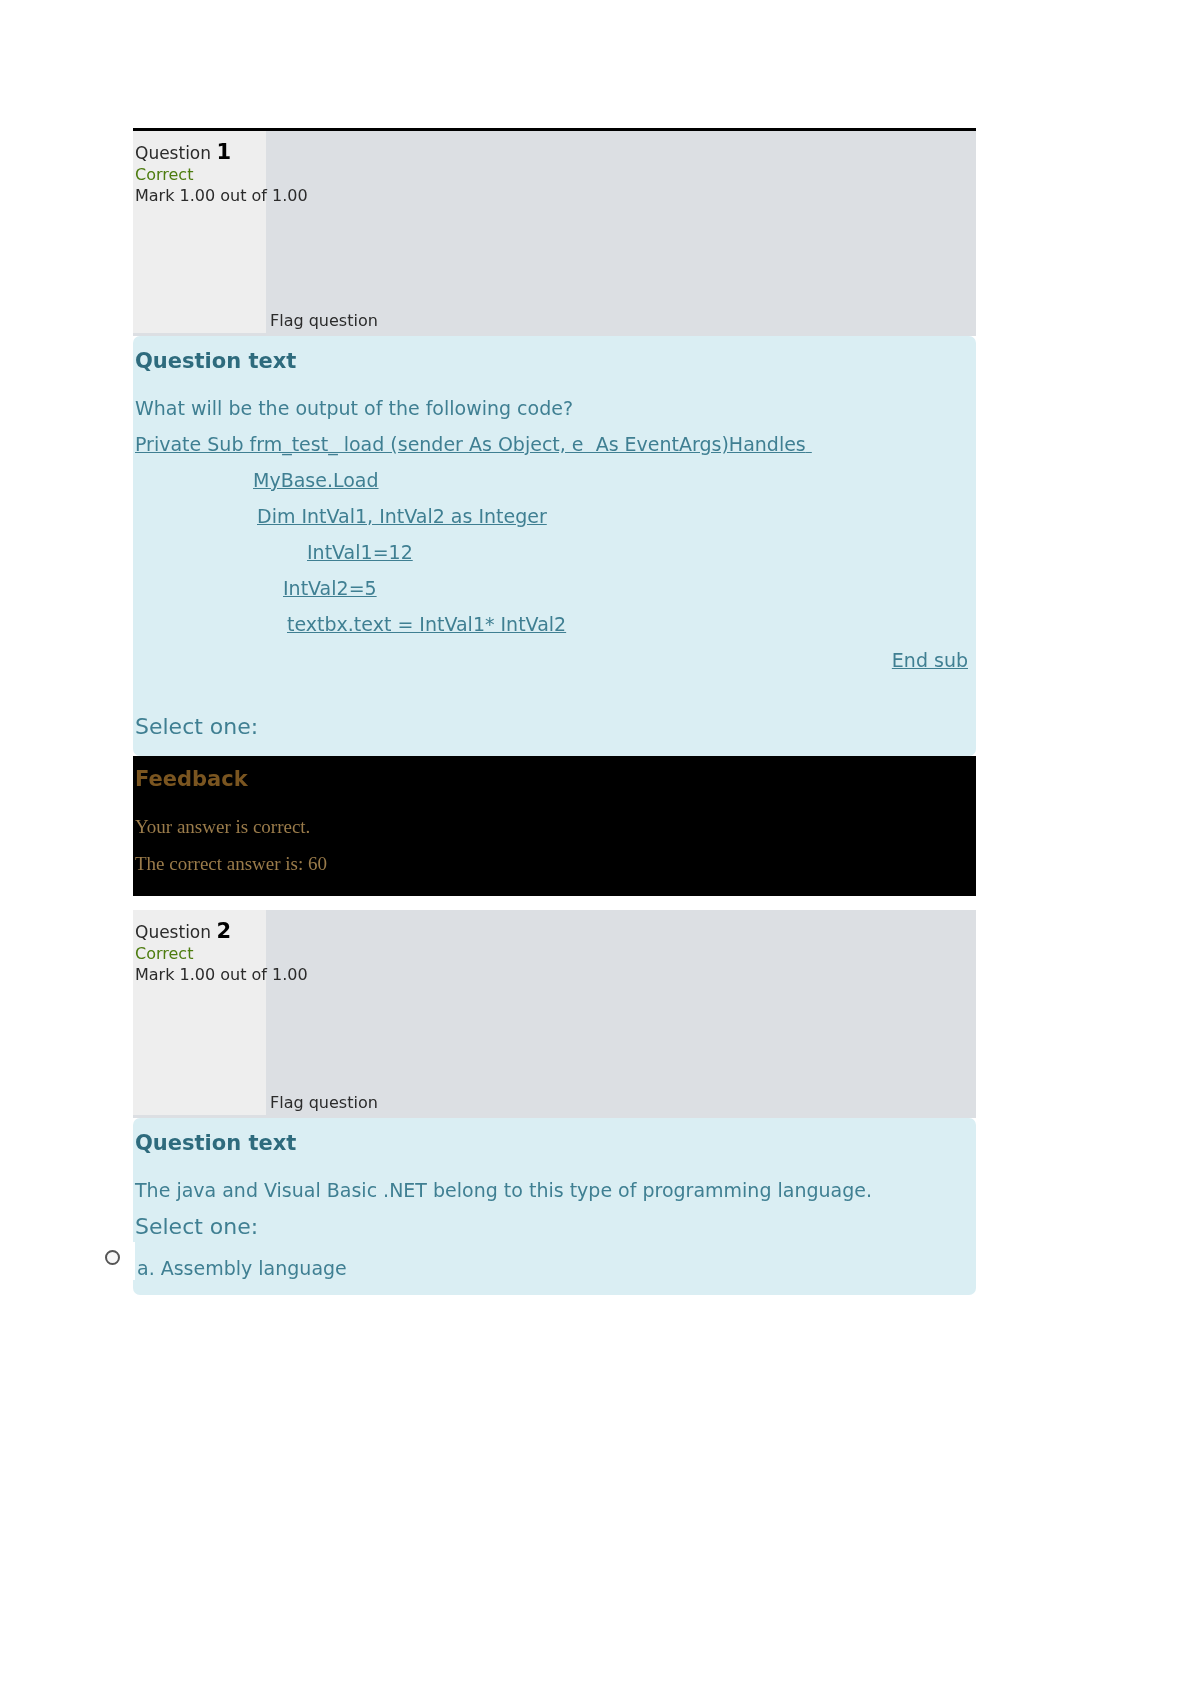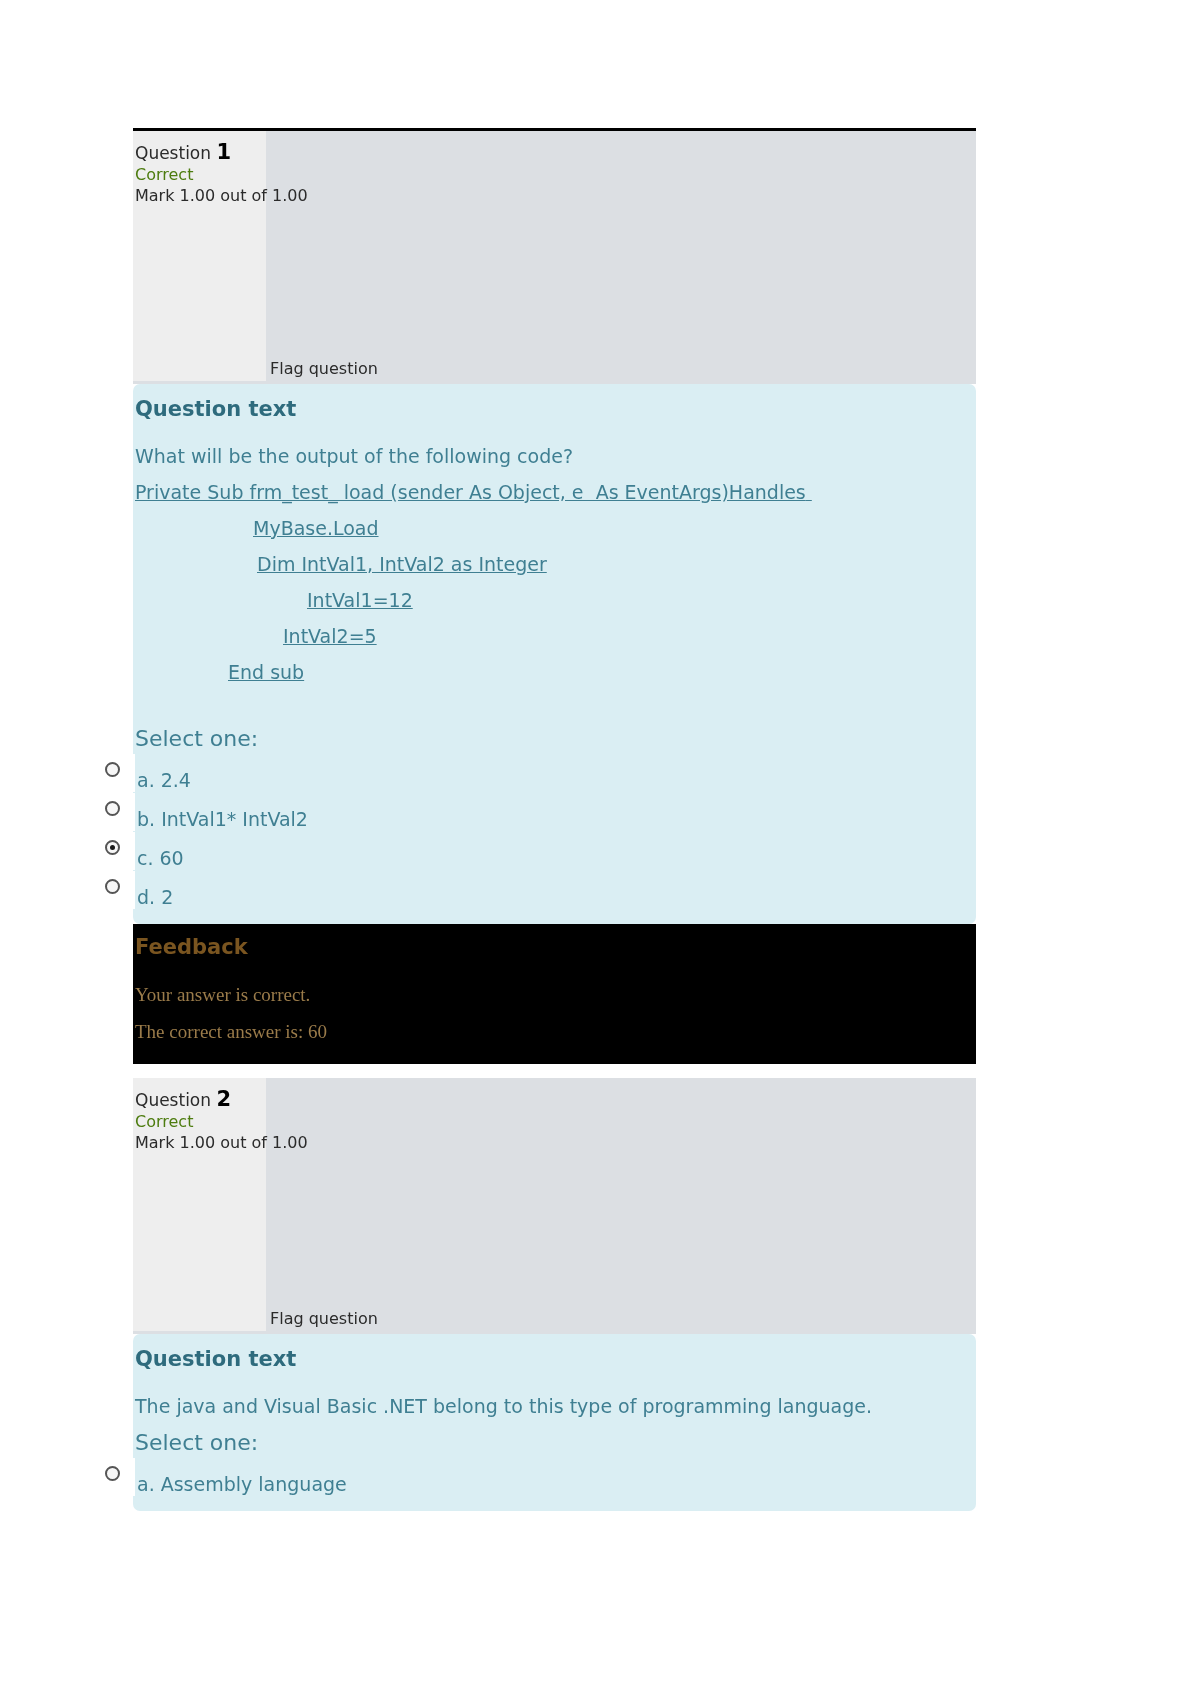--- a/index.html
+++ b/index.html
@@ -23,21 +23,21 @@
     position: absolute;
     left: 133px;
     top: 128px;
     width: 843px;
   }
 
   
   .q-header {
     position: relative;
     background: #dcdfe3;
-    height: 256px;
+    height: 208px;
     box-sizing: border-box;
   }
   .q-header.with-rule {
     border-top: 3px solid #000000;
   }
   .q-header .info-col {
     position: absolute;
     left: 0;
     top: 0;
     width: 133px;
@@ -108,21 +108,21 @@
     font-size: 19px;
     color: #3f7f92;
     line-height: 36px;
   }
   .code-line { white-space: pre-wrap; text-decoration: underline; }
   .cl-1 { padding-left: 118px; text-indent: -118px; padding-right: 40px; }
   .cl-2 { padding-left: 122px; }
   .cl-3 { padding-left: 172px; }
   .cl-4 { padding-left: 148px; }
   .cl-5 { padding-left: 152px; }
-  .cl-6 { padding-left: 93px; }
+  .cl-6 { padding-left: 93px; text-align: right; }
   .spacer-line { height: 30px; }
 
   .select-one {
     font-size: 22px;
     color: #3f7f92;
     line-height: 30px;
     padding-top: 4px;
     padding-bottom: 8px;
   }
 
@@ -215,47 +215,26 @@
 
     <div class="q-body">
       <div class="q-body-inner">
         <div class="q-text-label">Question text</div>
         <div class="q-prompt">What will be the output of the following code?</div>
         <div class="code-block">
           <div class="code-line cl-1">Private Sub frm_test_ load (sender As Object, e  As EventArgs)Handles MyBase.Load</div>
           <div class="code-line cl-2">Dim IntVal1, IntVal2 as Integer</div>
           <div class="code-line cl-3">IntVal1=12</div>
           <div class="code-line cl-4">IntVal2=5</div>
+          <div class="code-line cl-5">textbx.text = IntVal1* IntVal2</div>
           <div class="code-line cl-6">End sub</div>
         </div>
         <div class="spacer-line"></div>
         <div class="select-one">Select one:</div>
 
-        <div class="options">
-          <div class="option-row">
-            <div class="option-notch"></div>
-            <span class="radio"></span>
-            <span class="option-label">a. 2.4</span>
-          </div>
-          <div class="option-row">
-            <div class="option-notch"></div>
-            <span class="radio"></span>
-            <span class="option-label">b. IntVal1* IntVal2</span>
-          </div>
-          <div class="option-row">
-            <div class="option-notch"></div>
-            <span class="radio checked"></span>
-            <span class="option-label">c. 60</span>
-          </div>
-          <div class="option-row">
-            <div class="option-notch"></div>
-            <span class="radio"></span>
-            <span class="option-label">d. 2</span>
-          </div>
-        </div>
       </div>
     </div>
 
     <div class="feedback">
       <div class="fb-title">Feedback</div>
       <div class="fb-line">Your answer is correct.</div>
       <div class="fb-line">The correct answer is: 60</div>
     </div>
 
     <div class="gap"></div>

